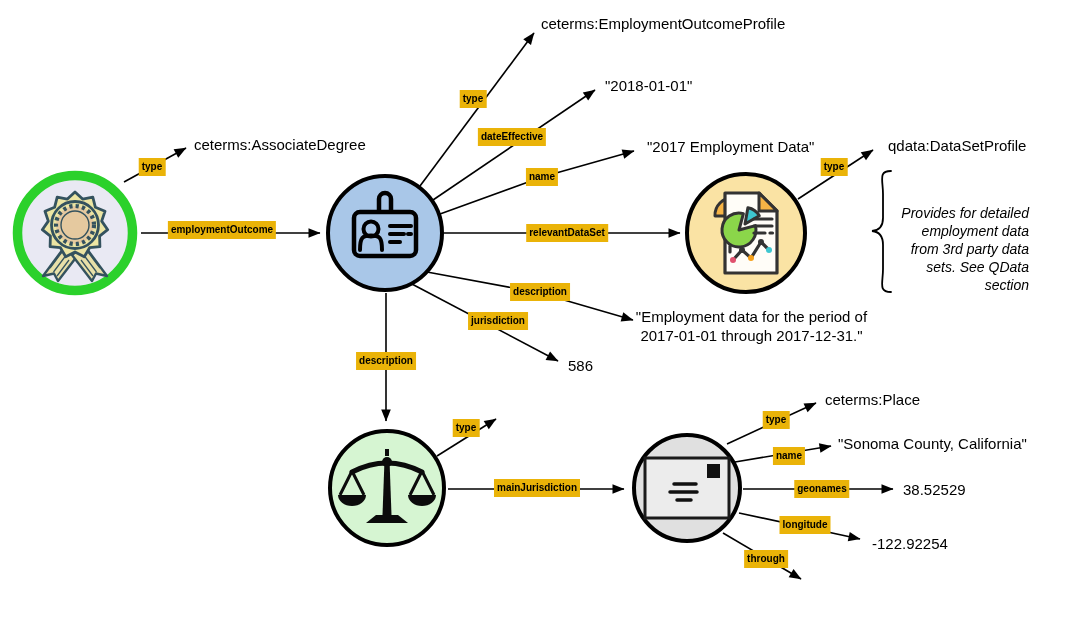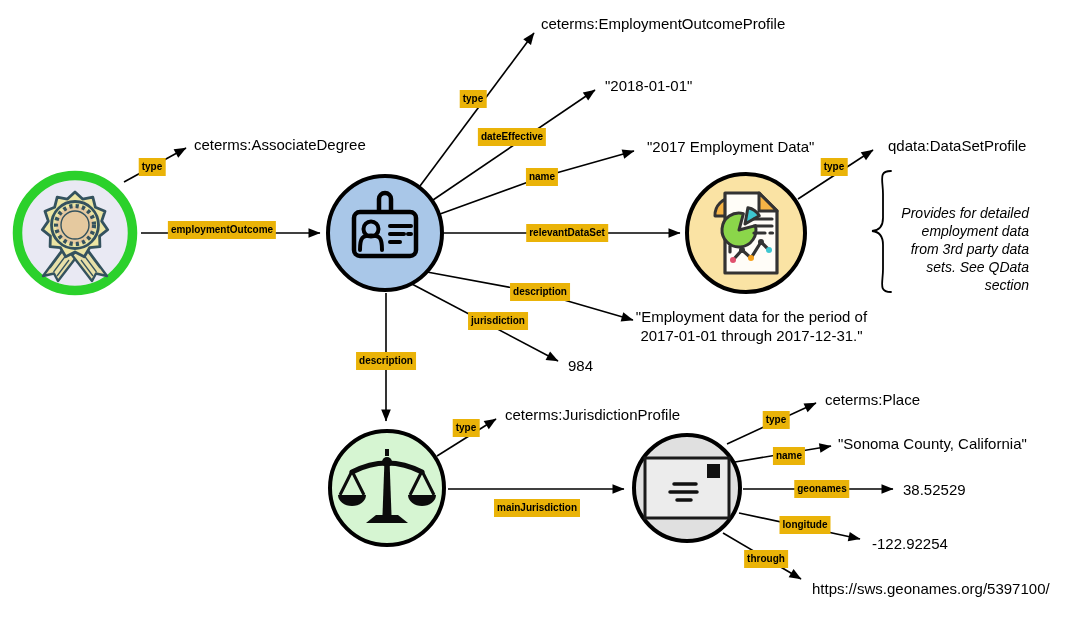--- a/index.html
+++ b/index.html
@@ -151,36 +151,34 @@
   <div class="lbl" style="left:222px;top:230px">employmentOutcome</div>
   <div class="lbl" style="left:473px;top:99px">type</div>
   <div class="lbl" style="left:512px;top:137px">dateEffective</div>
   <div class="lbl" style="left:542px;top:177px">name</div>
   <div class="lbl" style="left:567px;top:233px">relevantDataSet</div>
   <div class="lbl" style="left:540px;top:292px">description</div>
   <div class="lbl" style="left:498px;top:321px">jurisdiction</div>
   <div class="lbl" style="left:386px;top:361px">description</div>
   <div class="lbl" style="left:834px;top:167px">type</div>
   <div class="lbl" style="left:466px;top:428px">type</div>
-  <div class="lbl" style="left:537px;top:508px">mainJurisdiction</div>
+  <div class="lbl" style="left:537px;top:488px">mainJurisdiction</div>
   <div class="lbl" style="left:776px;top:420px">type</div>
   <div class="lbl" style="left:789px;top:456px">name</div>
   <div class="lbl" style="left:822px;top:489px">geonames</div>
   <div class="lbl" style="left:805px;top:525px">longitude</div>
   <div class="lbl" style="left:766px;top:559px">through</div>
 
   <div class="val" style="left:541px;top:23px">ceterms:EmploymentOutcomeProfile</div>
   <div class="val" style="left:194px;top:144px">ceterms:AssociateDegree</div>
   <div class="val" style="left:605px;top:85px">"2018-01-01"</div>
   <div class="val" style="left:647px;top:146px">"2017 Employment Data"</div>
   <div class="val" style="left:888px;top:145px">qdata:DataSetProfile</div>
   <div class="val-block" style="left:624px;top:307px;width:255px">"Employment data for the period of 2017-01-01 through 2017-12-31."</div>
-  <div class="val" style="left:568px;top:365px">984</div>
-  <div class="val" style="left:505px;top:414px">ceterms:JurisdictionProfile</div>
+  <div class="val" style="left:568px;top:365px">586</div>
   <div class="val" style="left:825px;top:399px">ceterms:Place</div>
   <div class="val" style="left:838px;top:443px">"Sonoma County, California"</div>
   <div class="val" style="left:903px;top:489px">38.52529</div>
   <div class="val" style="left:872px;top:543px">-122.92254</div>
-  <div class="val" style="left:812px;top:588px">https://sws.geonames.org/5397100/</div>
 
   <div class="note" style="left:897px;top:176px;width:132px">Provides for detailed employment data from 3rd party data sets. See QData section</div>
 
 </div>
 
 </body></html>

